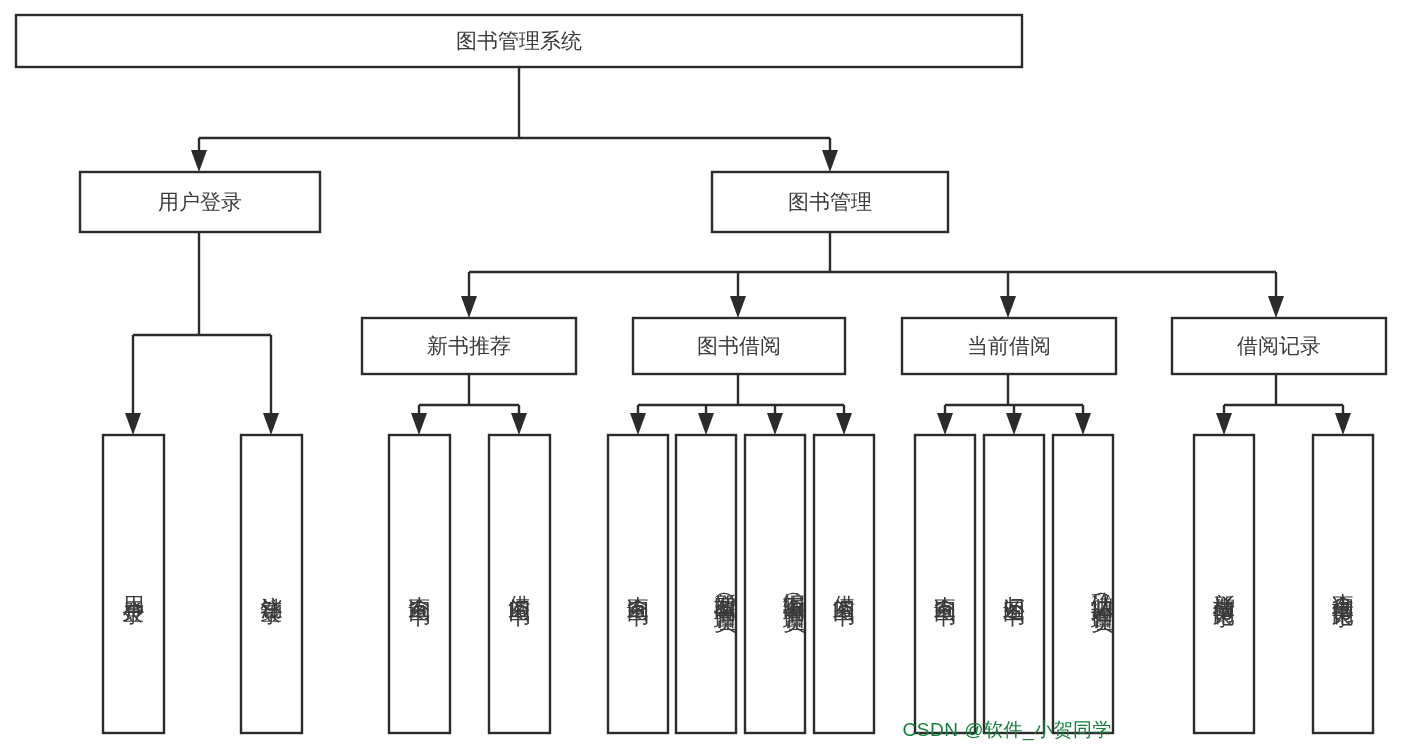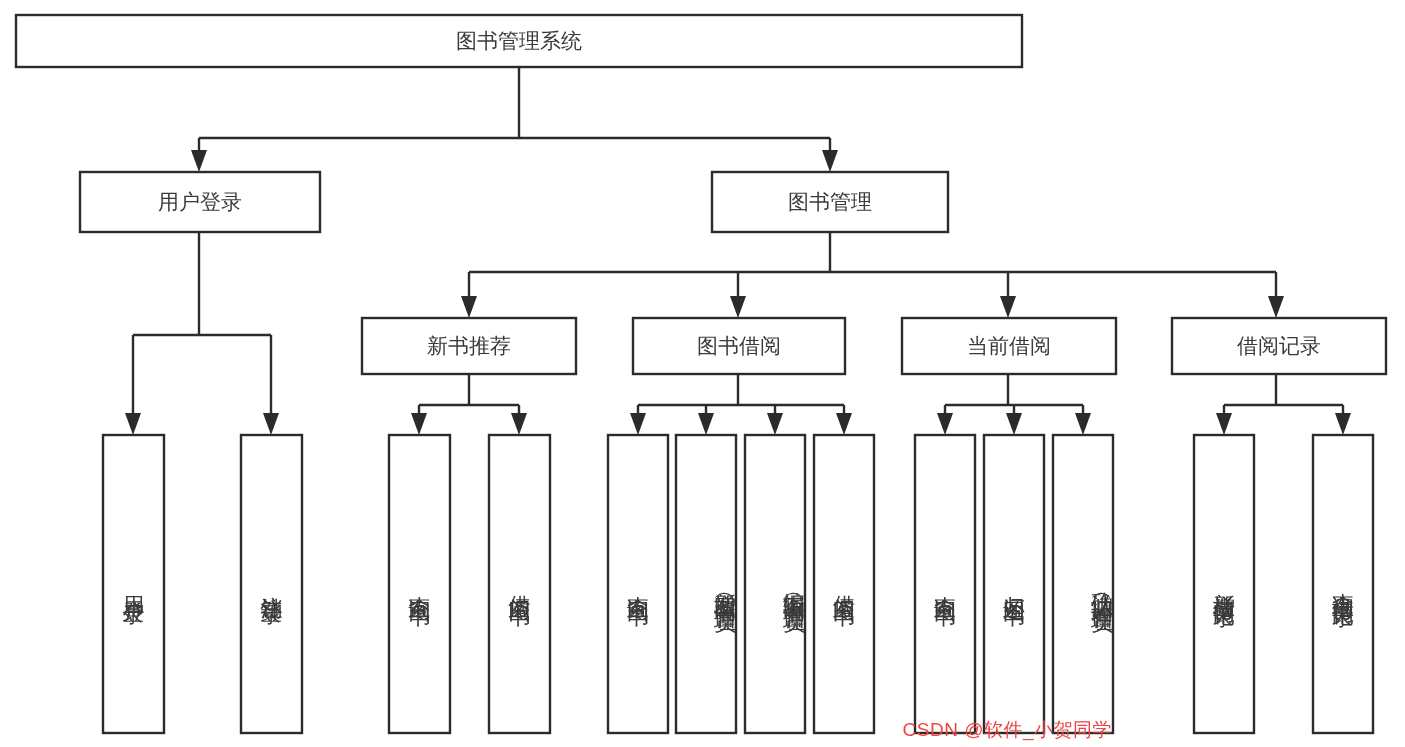--- a/index.html
+++ b/index.html
@@ -61,21 +61,21 @@
     white-space: nowrap;
     pointer-events: none;
     text-align: center;
   }
   .watermark {
     position: absolute;
     right: 8px;
     bottom: 4px;
     font-family: "Liberation Sans", "DejaVu Sans", sans-serif;
     font-size: 19px;
-    color: #ef4444;
+    color: #15803d;
     white-space: nowrap;
     letter-spacing: 0.5px;
     margin-top: 18px;
   }
 </style>
 </head>
 <body>
 
 <div id="diagram-root">
 

